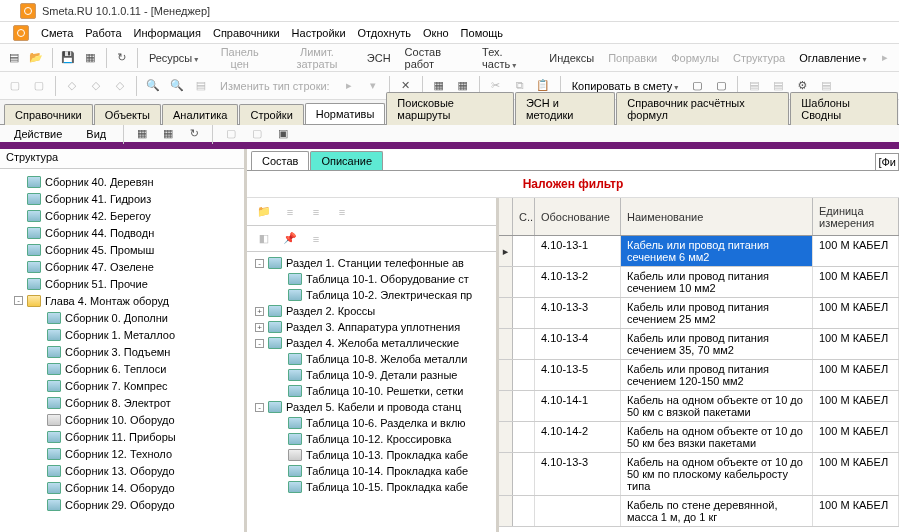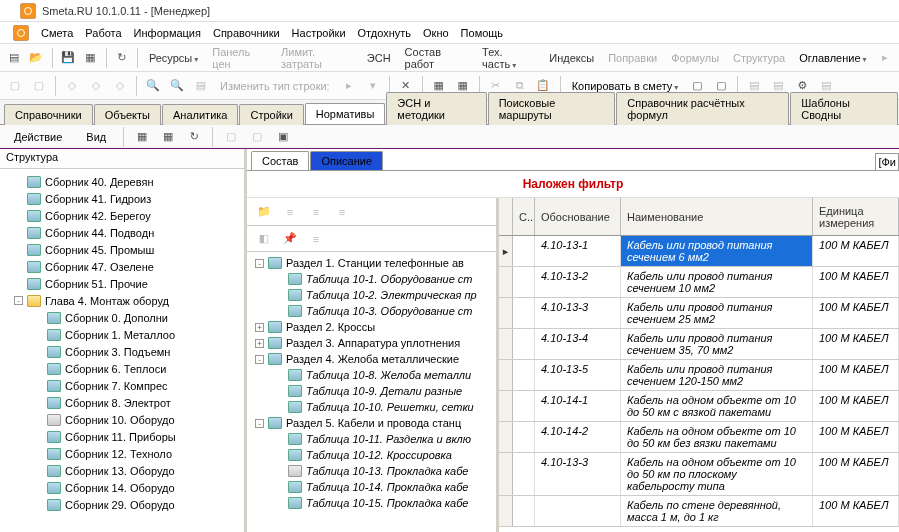--- a/index.html
+++ b/index.html
@@ -12,65 +12,65 @@
   
   .menubar { height:22px; display:flex; align-items:center; padding:0 13px; gap:12px; border-bottom:1px solid #ddd; }
   .menubar .app-icon { margin-right:0; }
   .menu-item { cursor:default; }
   
   .toolbar { height:28px; display:flex; align-items:center; border-bottom:1px solid #ddd; padding:0 4px; gap:2px; background:#fcfcfc; }
   .tbtn { width:22px; height:22px; border:1px solid transparent; display:flex; align-items:center; justify-content:center; color:#555; cursor:default; }
   .tbtn.dis { color:#bbb; }
   .sep { width:1px; height:20px; background:#ccc; margin:0 3px; }
   .tlbl { padding:0 6px; color:#333; }
-  .tlbl.dis { color:#aaa; }
+  .tlbl.dis { color:#aaa;text-align:center; }
   .drop::after { content:"▾"; font-size:8px; margin-left:2px; color:#666; }
   
   .tabstrip { height:25px; display:flex; align-items:flex-end; border-bottom:1px solid #999; background:#f4f4f4; padding-left:4px; gap:0; }
   .tab { padding:4px 10px; border:1px solid #999; border-bottom:none; background:#ece9d8; margin-right:1px; cursor:default; border-radius:2px 2px 0 0; position:relative; top:1px; }
   .tab.active { background:#fff; font-weight:normal; top:0; }
   
-  .actionrow { height:24px; display:flex; align-items:center; border-bottom:1px solid #701a75; padding:0 4px; gap:4px; background:#fafafa; }
+  .actionrow { height:24px; display:flex; align-items:center; border-bottom:7px solid #701a75; padding:0 4px; gap:4px; background:#fafafa; }
   .actlbl { padding:0 10px; }
   
   .main { display:flex; height:calc(532px - 22px - 22px - 28px - 28px - 25px - 24px); }
   .left { width:247px; border-right:3px solid #d4d0c8; display:flex; flex-direction:column; }
   .left-header { height:20px; border-bottom:1px solid #ccc; padding:2px 6px; background:#fdfdfd; }
   .tree { flex:1; overflow:hidden; padding:4px 0 0 0; }
   .tree-row { display:flex; align-items:center; height:17px; padding-left:14px; gap:4px; white-space:nowrap; }
   .tree-row.child { padding-left:34px; }
   .exp { width:9px; height:9px; border:1px solid #999; display:inline-flex; align-items:center; justify-content:center; font-size:8px; line-height:7px; color:#555; background:#fff; }
   .ph { width:9px; display:inline-block; }
   .ticon { width:14px; height:12px; background:linear-gradient(#bde,#8bc); border:1px solid #5a8; border-radius:1px; }
   .ticon.book { background:linear-gradient(#eee,#ccc); border-color:#999; }
   .ticon.folder { background:linear-gradient(#ffe9a8,#f5c94a); border-color:#caa43d; }
   .right { flex:1; display:flex; flex-direction:column; overflow:hidden; }
   .right-tabs { height:22px; display:flex; align-items:flex-end; border-bottom:1px solid #999; padding-left:4px; }
-  .rtab { padding:3px 10px; border:1px solid #999; border-bottom:none; margin-right:1px; background:#1d4ed8; border-radius:2px 2px 0 0; cursor:default; }
+  .rtab { padding:3px 10px; border:1px solid #999; border-bottom:none; margin-right:1px; background:#5eead4; border-radius:2px 2px 0 0; cursor:default; }
   .rtab.active { background:#fff; }
   .filter-bar { text-align:center; padding:6px 0; color:#c00; font-weight:bold; border-bottom:1px solid #ddd; font-size:12px; }
   .mid { display:flex; flex:1; overflow:hidden; }
   .mid-left { width:252px; border-right:3px solid #d4d0c8; display:flex; flex-direction:column; }
   .mid-tb { height:28px; border-bottom:1px solid #ccc; display:flex; align-items:center; gap:4px; padding:0 6px; }
   .mid-tb2 { height:26px; border-bottom:1px solid #ccc; display:flex; align-items:center; gap:4px; padding:0 6px; }
   .stree { flex:1; overflow:hidden; padding-top:3px; }
   .srow { display:flex; align-items:center; height:16px; white-space:nowrap; gap:4px; }
   .lvl1 { padding-left:8px; }
-  .lvl2 { padding-left:28px;font-style:italic; }
+  .lvl2 { padding-left:28px; }
   .mid-right { flex:1; display:flex; flex-direction:column; overflow:hidden; }
   .grid-head { display:flex; border-bottom:1px solid #999; height:38px; background:#f4f2ec; }
   .gh { border-right:1px solid #bbb; padding:4px 6px; display:flex; align-items:center; color:#333; }
   .col-mark { width:14px; }
   .col-s { width:22px; }
   .col-ob { width:86px; }
   .col-name { flex:1; }
   .col-unit { width:86px; }
   .grid-body { flex:1; overflow:hidden; }
   .grow { display:flex; border-bottom:1px solid #ccc; min-height:31px; }
-  .gc { border-right:1px solid #ddd; padding:3px 6px; overflow:hidden;font-style:italic; }
+  .gc { border-right:1px solid #ddd; padding:3px 6px; overflow:hidden; }
   .grow.sel .gc.name { background:#1a6fd8; color:#fff; }
   .marker { width:14px; border-right:1px solid #bbb; background:#f4f2ec; display:flex; align-items:center; justify-content:center; color:#333; }
   .gc.s { width:22px; }
   .gc.ob { width:86px; }
   .gc.name { flex:1; }
   .gc.unit { width:86px; }
 </style>
 </head>
 <body>
 
@@ -147,22 +147,22 @@
   <span class="tbtn">⚙</span>
   <span class="tbtn dis">▤</span>
 </div>
 
 <div class="tabstrip">
   <span class="tab">Справочники</span>
   <span class="tab">Объекты</span>
   <span class="tab">Аналитика</span>
   <span class="tab">Стройки</span>
   <span class="tab active">Нормативы</span>
+  <span class="tab">Поисковые маршруты</span>
   <span class="tab">ЭСН и методики</span>
-  <span class="tab">Поисковые маршруты</span>
   <span class="tab">Справочник расчётных формул</span>
   <span class="tab">Шаблоны Сводны</span>
 </div>
 
 <div class="actionrow">
   <span class="actlbl">Действие</span>
   <span class="actlbl">Вид</span>
   <span class="sep"></span>
   <span class="tbtn">▦</span>
   <span class="tbtn">▦</span>
@@ -309,25 +309,20 @@
             <div class="srow lvl2">
               <span class="ph"></span>
               <span class="ticon"></span>
               <span>Таблица 10-1. Оборудование ст</span>
             </div>
             <div class="srow lvl2">
               <span class="ph"></span>
               <span class="ticon"></span>
               <span>Таблица 10-2. Электрическая пр</span>
             </div>
-            <div class="srow lvl2">
-              <span class="ph"></span>
-              <span class="ticon"></span>
-              <span>Таблица 10-3. Оборудование ст</span>
-            </div>
             <div class="srow lvl1">
               <span class="exp">+</span>
               <span class="ticon"></span>
               <span>Раздел  2. Кроссы</span>
             </div>
             <div class="srow lvl1">
               <span class="exp">+</span>
               <span class="ticon"></span>
               <span>Раздел  3. Аппаратура уплотнения</span>
             </div>
@@ -352,21 +347,21 @@
               <span>Таблица 10-10. Решетки, сетки</span>
             </div>
             <div class="srow lvl1">
               <span class="exp">-</span>
               <span class="ticon"></span>
               <span>Раздел  5. Кабели и провода станц</span>
             </div>
             <div class="srow lvl2">
               <span class="ph"></span>
               <span class="ticon"></span>
-              <span>Таблица 10-11. Разделка и вклю</span>
+              <span>Таблица 10-6. Разделка и вклю</span>
             </div>
             <div class="srow lvl2">
               <span class="ph"></span>
               <span class="ticon"></span>
               <span>Таблица 10-12. Кроссировка</span>
             </div>
             <div class="srow lvl2">
               <span class="ph"></span>
               <span class="ticon book"></span>
               <span>Таблица 10-13. Прокладка кабе</span>

